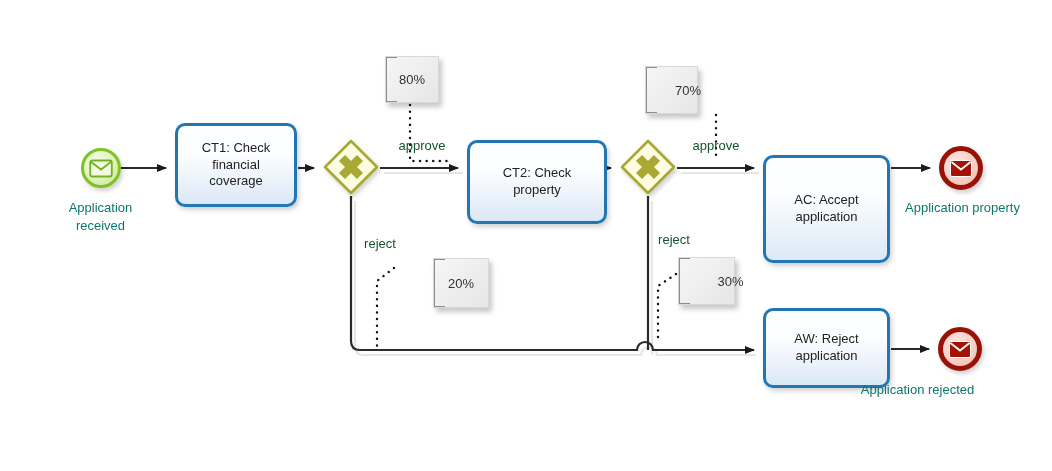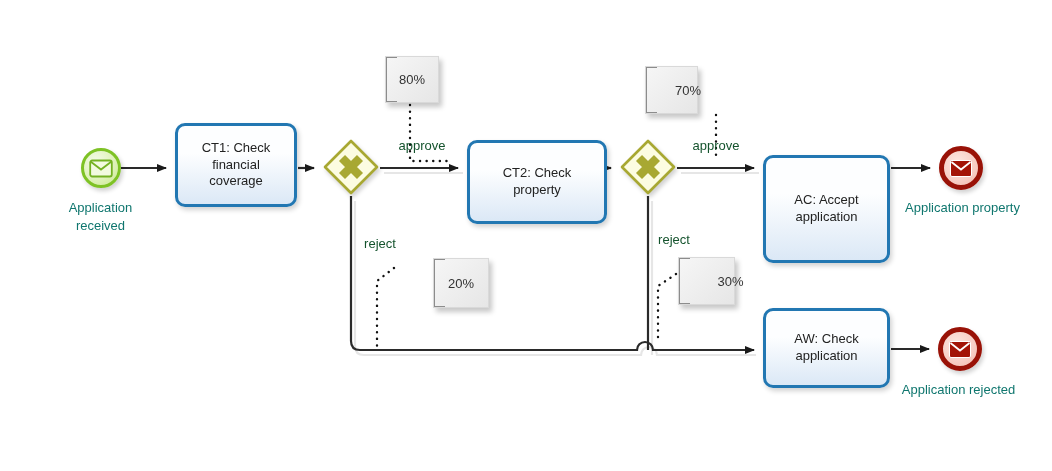--- a/index.html
+++ b/index.html
@@ -142,24 +142,24 @@
   <div class="annotation" style="left:397px;top:258px;width:56px;height:50px;margin-left:36px;">
     <span>20%</span>
   </div>
 
   <div class="edge-label" style="left:649px;top:232px;width:50px;">reject</div>
   <div class="annotation" style="left:678px;top:257px;width:57px;height:48px;padding-left:48px;">
     <span>30%</span>
   </div>
 
   <div class="task" style="left:763px;top:308px;width:127px;height:80px;">
-    <span>AW: Check application</span>
+    <span>AW: Reject application</span>
   </div>
 
   <div class="event end" style="left:938px;top:327px;">
     <svg width="22" height="17" viewBox="0 0 22 17">
       <rect x="0.5" y="0.5" width="21" height="16" rx="1.5" fill="#a31407" stroke="#ffffff" stroke-width="1"></rect>
       <path d="M1.5 2 L11 9.5 L20.5 2" fill="none" stroke="#ffffff" stroke-width="1.8"></path>
     </svg>
   </div>
-  <div class="node-label" style="left:901px;top:381px;width:115px;">Application rejected</div>
+  <div class="node-label" style="left:860px;top:381px;width:115px;">Application rejected</div>
 
 </div>
 
 </body></html>

